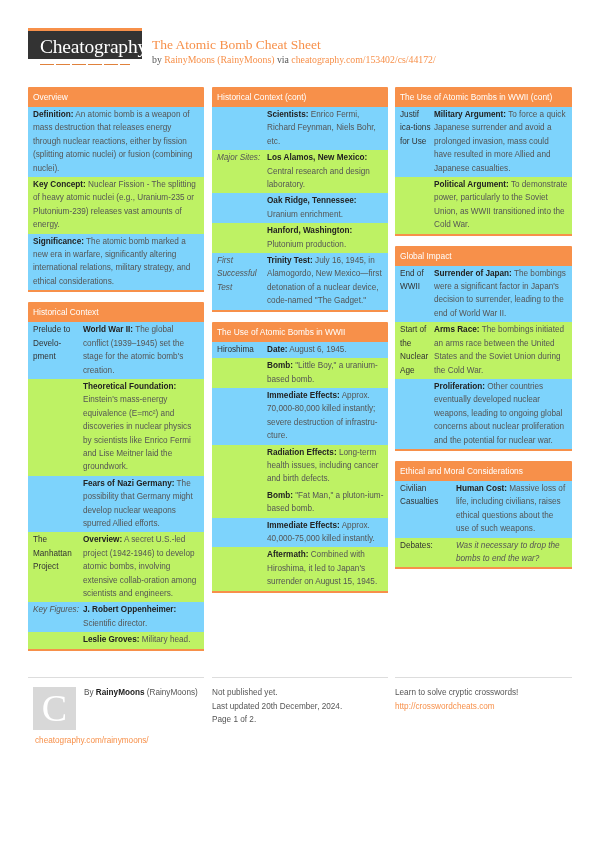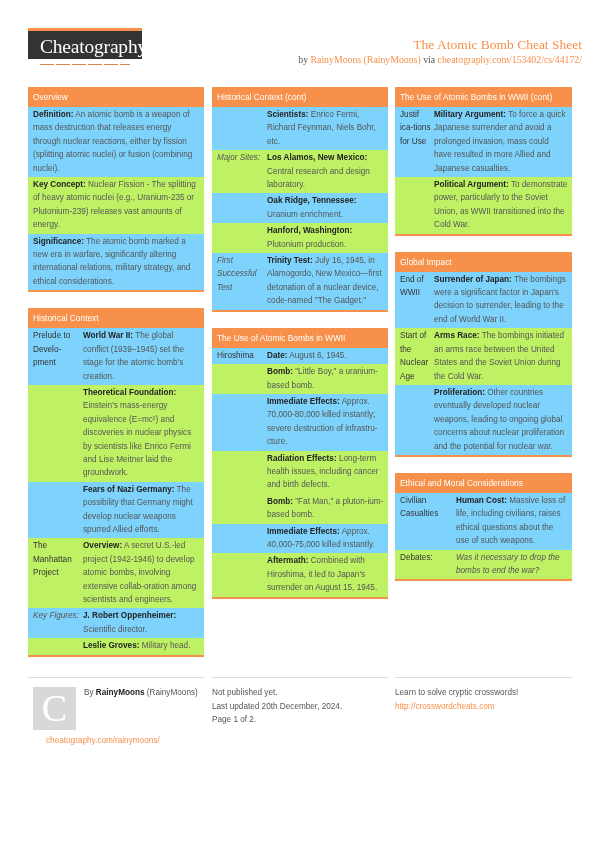--- a/index.html
+++ b/index.html
@@ -3,31 +3,31 @@
 <meta charset="utf-8">
 <style>
   * { box-sizing: border-box; margin: 0; padding: 0; }
   html, body { width: 600px; height: 849px; background: #ffffff; overflow: hidden; }
   body { font-family: "Liberation Sans", sans-serif; color: #555; font-size: 8.2px; line-height: 13.4px; position: relative; }
 
   .header { position: absolute; left: 28px; top: 28px; height: 46px; }
   .logo { position: absolute; left: 0; top: 0; width: 114px; height: 31px; background: #333333; border-top: 3px solid #f7904a; }
   .logo-text { position: absolute; left: 12px; top: 9px; font-family: "Liberation Serif", serif; font-size: 19.5px; color: #ffffff; letter-spacing: -0.2px; }
   .logo-underline { position: absolute; left: 12px; top: 33px; width: 90px; height: 1px; background: repeating-linear-gradient(90deg, #e0813b 0 14px, transparent 14px 16px); }
-  .title-block { position: absolute; left: 124px; top: 9px; width: 430px; text-align: right; }
+  .title-block { position: absolute; left: 124px; top: 9px; width: 430px; }
   .title { font-family: "Liberation Serif", serif; font-size: 13.5px; color: #f7904a; line-height: 16px; }
   .byline { font-family: "Liberation Serif", serif; font-size: 9.8px; color: #555; line-height: 14px; }
   .byline .o { color: #f7904a; }
 
   .col { position: absolute; top: 87px; width: 176px; }
   .col1 { left: 28px; }
   .col2 { left: 212px; }
   .col3 { left: 395px; width: 177px; }
 
-  .box { border-bottom: 2px solid #f7904a; margin-bottom: 16px; }
+  .box { border-bottom: 2px solid #f7904a; margin-bottom: 10px; }
   .box-head { background: #f7904a; color: #fff; font-size: 8.4px; height: 20px; line-height: 20px; padding-left: 5px; border-radius: 1px 1px 0 0; }
   .row { display: flex; padding: 1px 4px 2px 5px; }
   .row.alt { background: #7dd3fc; }
   .row.plain { background: #bef264; }
   .row .full { flex: 1; }
   .lbl { width: 50px; flex: none; color: #333; padding-right: 3px; }
   .lbl.narrow { width: 34px; }
   .lbl.wide { width: 56px; }
   .lbl.it { font-style: italic; color: #555; }
   .val { flex: 1; }
@@ -36,21 +36,21 @@
 
   .footer { position: absolute; top: 677px; left: 28px; width: 544px; }
   .fcol { position: absolute; top: 0; border-top: 1px solid #dddddd; padding-top: 8px; font-size: 8.2px; line-height: 13.5px; color: #555; }
   .fcol1 { left: 0; width: 176px; }
   .fcol2 { left: 184px; width: 176px; }
   .fcol3 { left: 367px; width: 177px; }
   .avatar { position: absolute; left: 5px; top: 9px; width: 43px; height: 43px; background: #d8d8d8; color: #fff; font-family: "Liberation Serif", serif; font-size: 38px; line-height: 43px; text-align: center; }
   .by { position: absolute; left: 56px; top: 8px; white-space: nowrap; }
   .by b, .fcol3 b { color: #222; }
   .flink { color: #f7904a; }
-  .authorlink { position: absolute; left: 18px; top: 56px; color: #f7904a; white-space: nowrap; }
+  .authorlink { position: absolute; left: 7px; top: 56px; color: #f7904a; white-space: nowrap; }
 </style>
 </head>
 <body>
 
 <div class="header">
   <div class="logo">
     <div class="logo-text">Cheatography</div>
     <div class="logo-underline"></div>
   </div>
   <div class="title-block">

